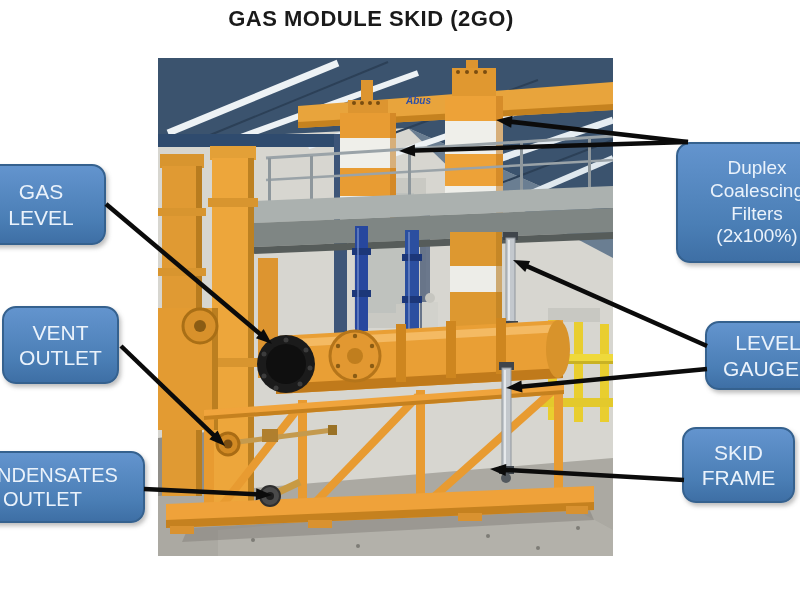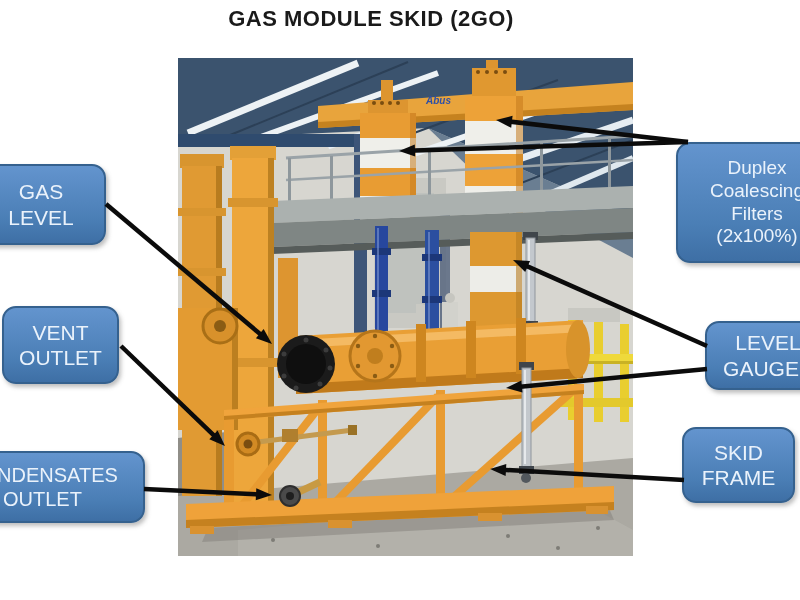--- a/index.html
+++ b/index.html
@@ -5,21 +5,21 @@
   html,body{margin:0;padding:0;background:#ffffff;}
   #canvas{
     position:relative;width:800px;height:600px;overflow:hidden;background:#ffffff;
     font-family:"Liberation Sans", sans-serif;
   }
   .title{
     position:absolute;top:6px;left:0;width:732px;text-align:center;
     font-size:22px;font-weight:700;color:var(--title-color);
     letter-spacing:0.5px;padding-left:10px;box-sizing:border-box;
   }
-  .photo-wrap{position:absolute;left:158px;top:58px;width:455px;height:498px;z-index:1;margin-left:20px;}
+  .photo-wrap{position:absolute;left:158px;top:58px;width:455px;height:498px;z-index:1;}
   .callout{
     position:absolute;z-index:4;border-radius:14px;
     border:2px solid var(--callout-border);
     background:linear-gradient(180deg, var(--callout-fill-top) 0%, var(--callout-fill) 70%, var(--callout-fill-bot) 100%);
     color:var(--callout-text);
     display:flex;align-items:center;justify-content:center;text-align:center;
     white-space:pre-line;font-size:21px;line-height:1.2;
     box-shadow:2px 3px 4px rgba(110,110,110,0.45);
     box-sizing:border-box;
   }

